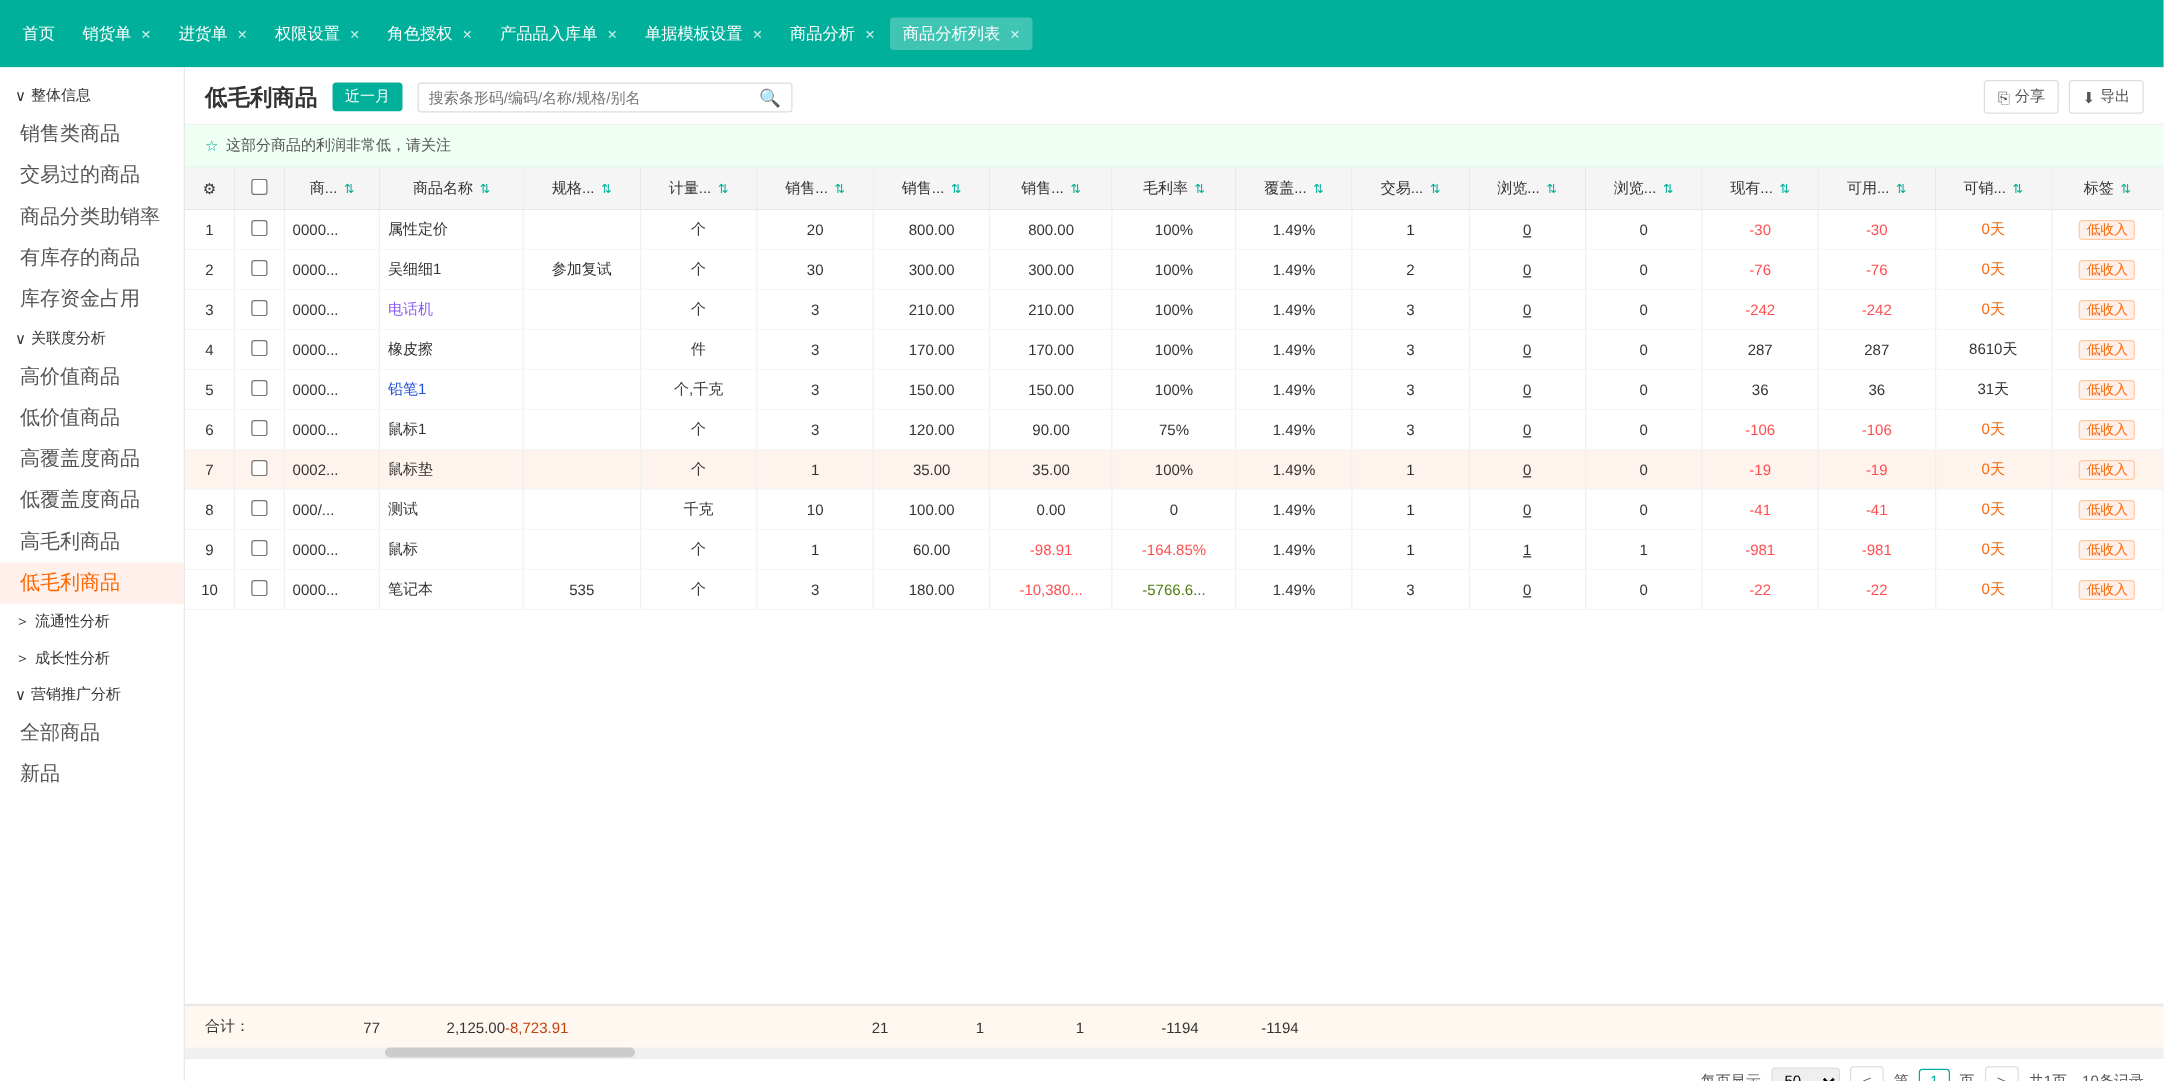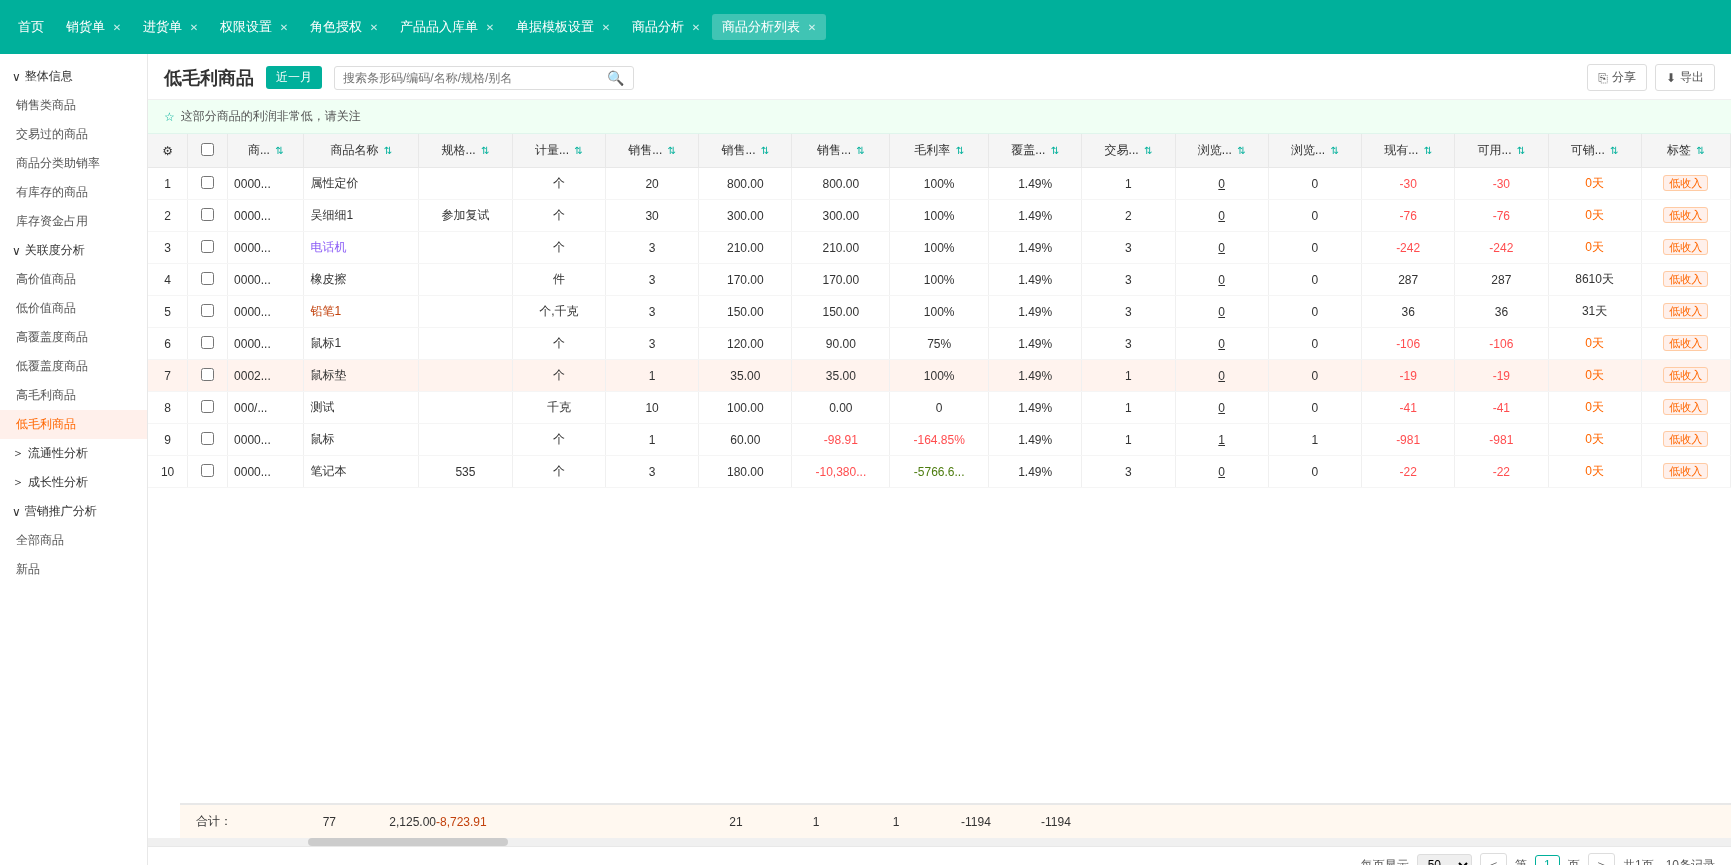--- a/index.html
+++ b/index.html
@@ -50,21 +50,21 @@
     .sidebar-section.group-header {
       color: #333;
       font-weight: 500;
       display: flex;
       align-items: center;
       gap: 4px;
     }
     .sidebar-item {
       padding: 6px 16px;
       color: #555;
-      font-size: 12px;
+      font-size: 16px;
       cursor: pointer;
       font-family: Liberation Mono, monospace;
     }
     .sidebar-item.active { background: #fff0eb; color: #ff6600; }
     
     
     .content {
       flex: 1;
       overflow: hidden;
       display: flex;
@@ -201,21 +201,20 @@
     
     .table-footer {
       background: #fff8f0;
       border-top: 2px solid #e8e8e8;
       padding: 8px 16px;
       display: flex;
       align-items: center;
       font-size: 12px;
       color: #333;
       font-weight: 500;
-      margin-left: 32px;
     }
     .footer-label { min-width: 60px; }
     
     
     .pagination {
       display: flex;
       align-items: center;
       justify-content: flex-end;
       padding: 6px 16px;
       border-top: 1px solid #e8e8e8;
@@ -443,21 +442,21 @@
     <td>0</td>
     <td style="">287</td>
     <td style="">287</td>
     <td style="color:#333">8610天</td>
     <td><span class="tag-badge">低收入</span></td>
   </tr>
             <tr>
     <td>5</td>
     <td><input type="checkbox" style=""></td>
     <td class="left">0000...</td>
-    <td class="left" style="color:#c2410c;cursor:pointer">铅笔1</td>
+    <td class="left" style="color:#1d4ed8;cursor:pointer">铅笔1</td>
     <td></td>
     <td>个,千克</td>
     <td>3</td>
     <td>150.00</td>
     <td style="">150.00</td>
     <td style="">100%</td>
     <td>1.49%</td>
     <td>3</td>
     <td class="underline">0</td>
     <td>0</td>

